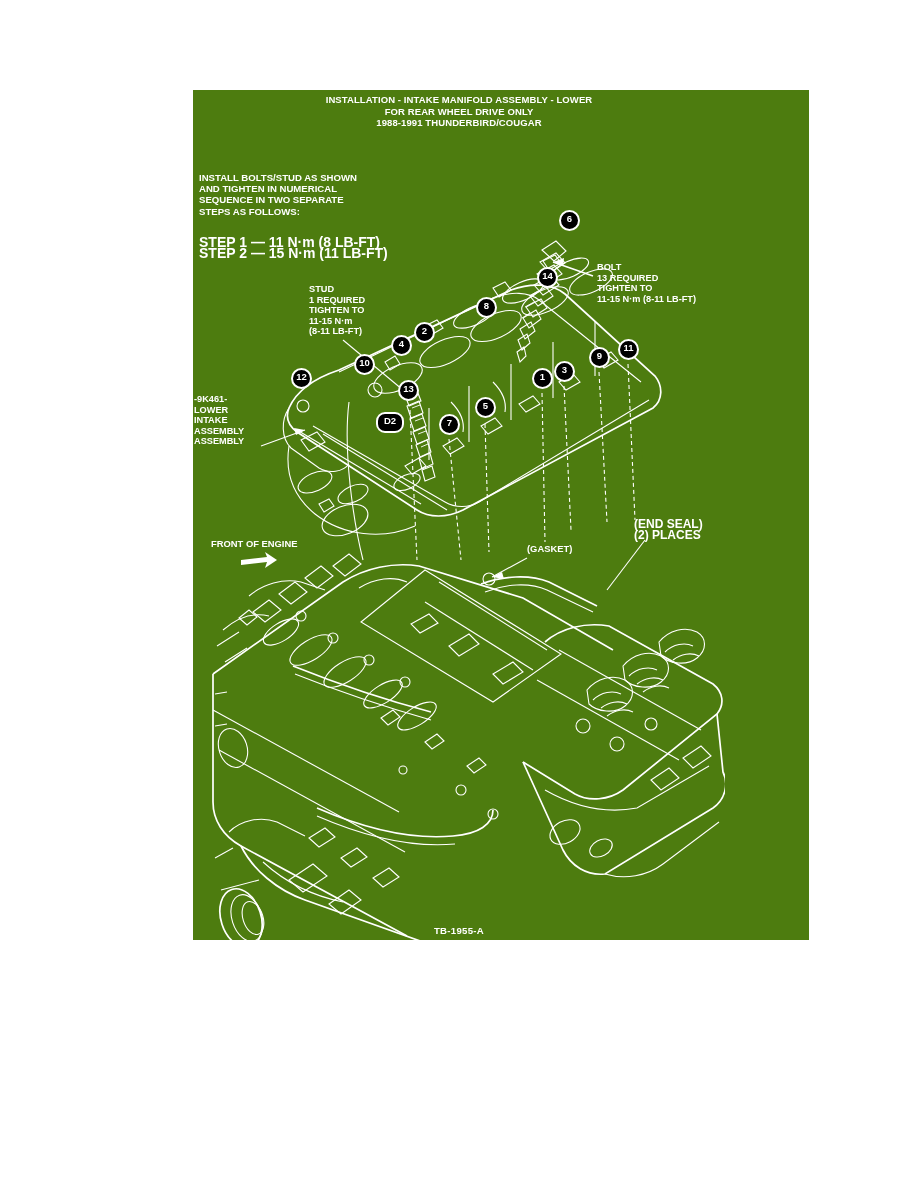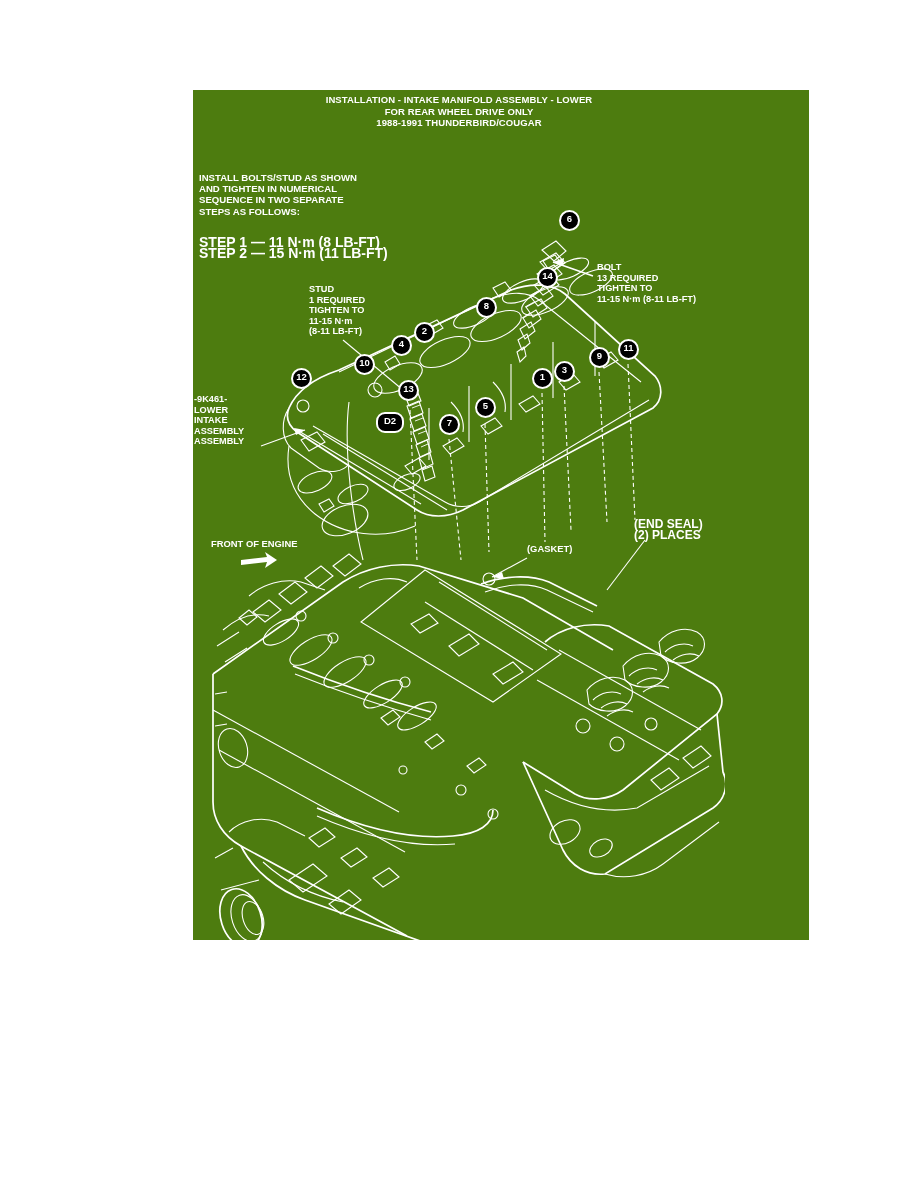--- a/index.html
+++ b/index.html
@@ -343,15 +343,16 @@
         <div class="bub" style="left: 205px; top: 290px;">13</div>
         <div class="bub wide" style="left: 183px; top: 322px;">D2</div>
         <div class="bub" style="left: 396px; top: 257px;">9</div>
         <div class="bub" style="left: 425px; top: 249px;">11</div>
         <div class="bub" style="left: 361px; top: 271px;">3</div>
         <div class="bub" style="left: 339px; top: 278px;">1</div>
         <div class="bub" style="left: 282px; top: 307px;">5</div>
         <div class="bub" style="left: 246px; top: 324px;">7</div>
       </div>
 
+    <div id="figno">TB-1955-A</div>
 
   </div>
 </div>
 
 </body></html>

